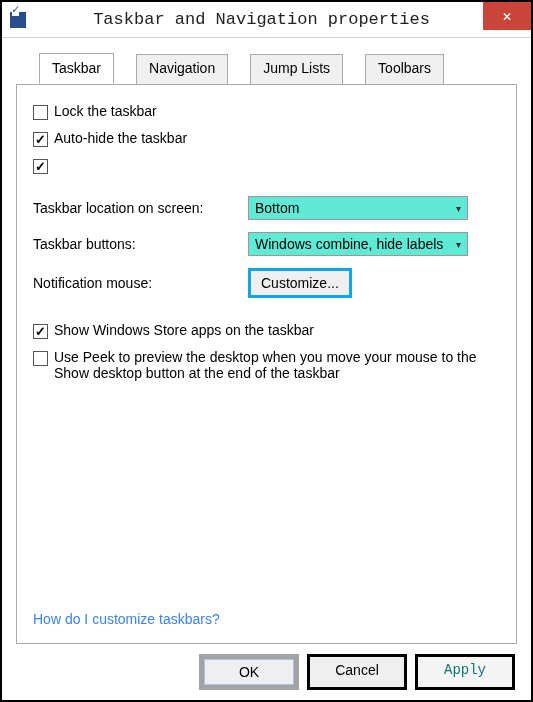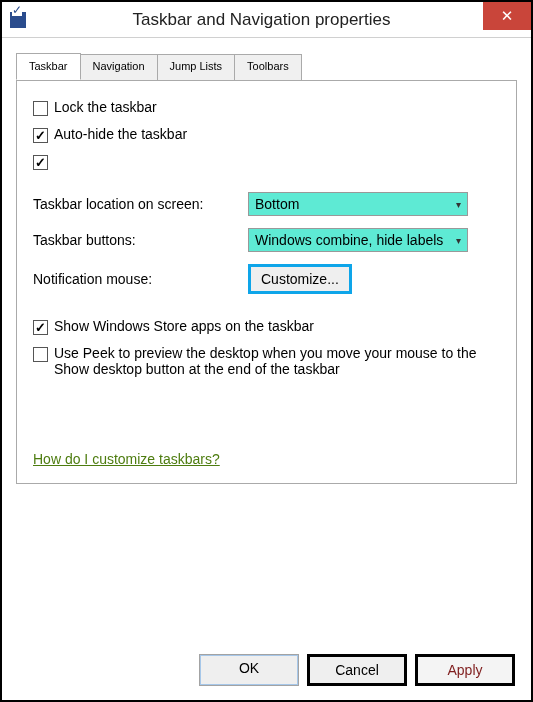--- a/index.html
+++ b/index.html
@@ -15,20 +15,21 @@
     overflow: hidden;
     border: 2px solid #000;
   }
   .titlebar {
     height: 36px;
     background: #fff;
     display: flex;
     align-items: center;
     position: relative;
     border-bottom: 1px solid #d0d0d0;
+    font-family: Liberation Mono, monospace;
   }
   .title-icon {
     width: 16px; height:16px;
     margin-left:8px; margin-right:6px;
     background:#2a4c8d;
     position:relative;
   }
   .title-icon::before{
     content:"✓";
     position:absolute;
@@ -64,39 +65,40 @@
   }
   .tabstrip{
     display:flex;
     position:relative;
     z-index:2;
   }
   .tab{
     padding:5px 12px 6px 12px;
     border:1px solid #aaa;
     background:#f0f0f0;
-    font-size:11px;
+    font-size:14px;
     cursor:pointer;
     margin-right:-1px;
     position:relative;
+    margin-left:23px;
   }
   .tab.active{
     background:#fff;
     border-bottom:1px solid #fff;
     z-index:3;
     padding-top:6px;
     padding-bottom:7px;
     top:-1px;
   }
   .tabpanel{
     border:1px solid #aaa;
     background:#fff;
     margin-top:-1px;
     padding:18px 16px 11px 16px;
-    height:404px;
+    height:560px;
     position:relative;
     z-index:1;
   }
   .cbrow{
     display:flex;
     align-items:flex-start;
     margin-bottom:10px;
     font-size:14px;
   }
   .cb{
@@ -148,48 +150,48 @@
     padding:4px 10px;
     font-size:14px;
     cursor:pointer;
     display:inline-block;
   }
   .spacer{ height:12px; }
   .helplink{
     position:absolute;
     bottom:16px;
     left:16px;
-    color:#4d7c0f;
-    text-decoration:underline;
+    color:#3b82f6;
     cursor:pointer;
     font-size:14px;
   }
   .dlgbuttons{
     display:flex;
     justify-content:flex-end;
     gap:8px;
     padding:8px 16px 10px 0;
   }
   .winbtn{
     width:100px;
     padding:5px 0;
     text-align:center;
     border:3px solid #000000;
     background:#efefef;
     font-size:14px;
     cursor:pointer;
   }
   .winbtn.default{
-    border:1px solid #a3a3a3;
+    border:5px solid #a3a3a3;
     box-shadow:0 0 0 1px rgba(58,141,224,.4) inset;
   }
   .winbtn.disabled{
-    color:#7f1d1d;
+    color:#0f766e;
     background:#f4f4f4;
     cursor:default;
+    font-family:Liberation Mono, monospace;
   }
 </style>
 </head>
 <body>
 
 <div class="titlebar">
   <div class="title-icon"></div>
   <div class="title-text">Taskbar and Navigation properties</div>
   <div class="close-btn">
     <span>✕</span>

